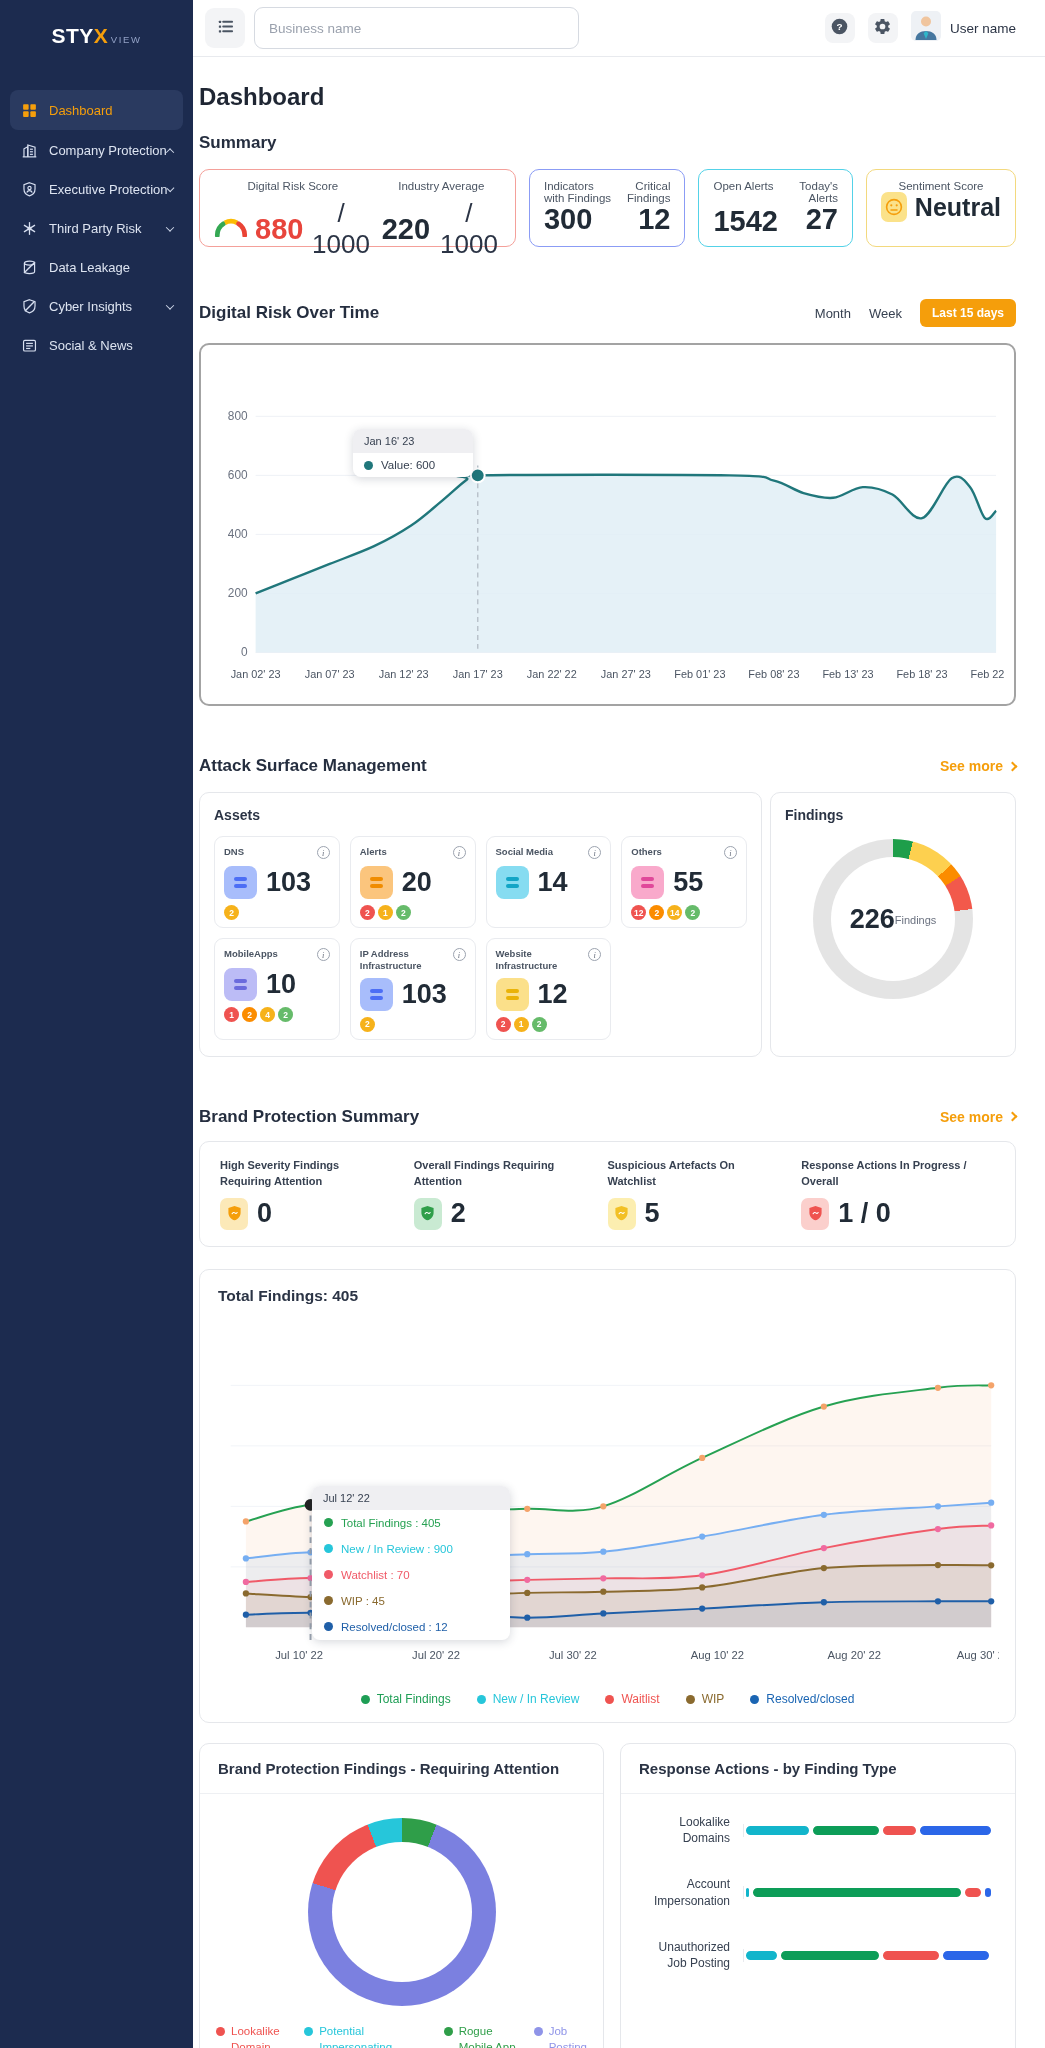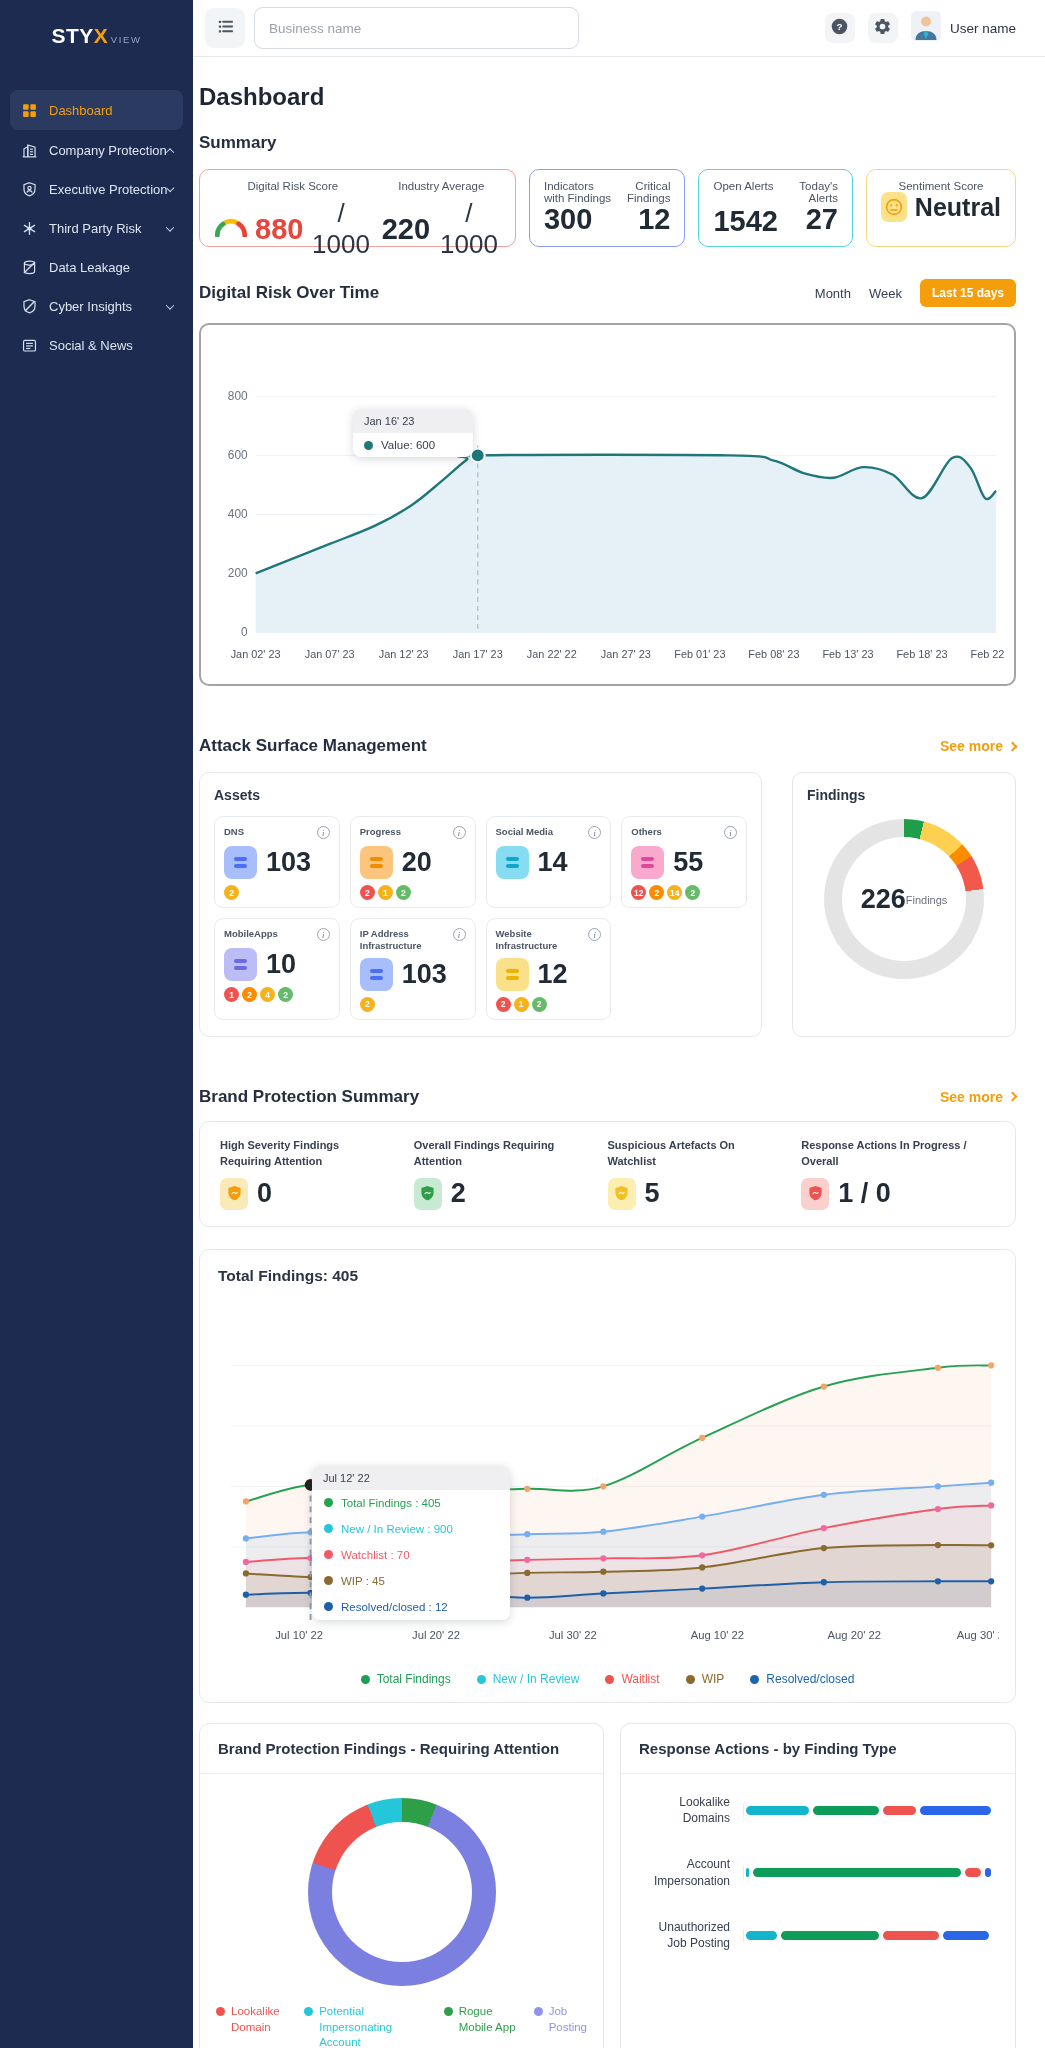--- a/index.html
+++ b/index.html
@@ -58,38 +58,38 @@
   .card-two { width:157px; display:flex; justify-content:space-between; }
   .card-two .col-l { text-align:left; } .card-two .col-r { text-align:right; }
   .card-ind { border-color:#8b9cf5; }
   .card-al { width:155px; border-color:#53d2e8; }
   .card-sent { width:150px; border-color:#f3d97e; text-align:center; }
   .sent-row { display:flex; align-items:center; justify-content:center; gap:8px; }
   .sent-ic { width:30px; height:30px; border-radius:7px; background:#fbe28a; display:grid; place-items:center; }
   .sent-val { font-size:25px; font-weight:bold; color:#212b36; }
 
   
-  .dr-head { margin-top:32px; }
+  .dr-head { margin-top:52px; }
   .range { display:flex; align-items:center; gap:18px; }
   .range-txt { font-size:13px; color:#374151; cursor:pointer; }
   .range-btn { background:#f59e0b; color:#fff; font-size:12px; font-weight:bold; border:none; border-radius:6px; padding:7px 12px; cursor:pointer; }
   .chart-card { margin-top:16px; border:2px solid #a3a3a3; border-radius:10px; padding:18px 10px 10px; position:relative; }
   svg text { font-family:"Liberation Sans","DejaVu Sans",sans-serif; }
 
   .tooltip { position:absolute; background:#fff; border-radius:8px; box-shadow:0 2px 10px rgba(30,40,60,.18); overflow:hidden; z-index:5; }
   .tt-head { background:#efeff2; padding:6px 11px; font-size:11px; color:#374151; }
   .tt-row { display:flex; align-items:center; gap:8px; padding:6px 11px; font-size:11.5px; }
   .tt-dot { width:9px; height:9px; border-radius:50%; flex:0 0 9px; }
   #dr-tooltip { left:152px; top:84px; width:120px; }
   #tf-tooltip { left:112px; top:168px; width:198px; }
   #tf-tooltip .tt-row { padding:7px 12px; }
 
   
   .asm-head { margin-top:50px; }
-  .asm-row { display:flex; gap:30px; margin-top:16px; }
+  .asm-row { display:flex; gap:8px; margin-top:16px; }
   .panel { border:1px solid #e5e7eb; border-radius:10px; background:#fff; }
   .assets-panel { width:563px; padding:14px 14px 16px; }
   .panel-title { font-size:14px; font-weight:bold; color:#2b3445; }
   .assets-grid { display:grid; grid-template-columns:repeat(4,1fr); gap:10px; margin-top:13px; }
   .a-card { border:1px solid #e9ebef; border-radius:9px; padding:9px 9px 7px; min-height:92px; cursor:pointer; }
   .a-head { display:flex; justify-content:space-between; align-items:flex-start; }
   .a-name { font-size:9.5px; font-weight:bold; color:#4b5563; line-height:1.2; max-width:88px; }
   .info-dot { width:13px; height:13px; border:1.2px solid #9ca3af; border-radius:50%; color:#6b7280; font-size:8.5px; display:grid; place-items:center; font-style:italic; font-family:"Liberation Serif",serif; flex:0 0 13px; cursor:pointer; }
   .a-row { display:flex; align-items:center; gap:9px; margin-top:7px; }
   .a-ic { width:33px; height:33px; border-radius:8px; display:flex; flex-direction:column; align-items:center; justify-content:center; gap:3px; }
@@ -413,21 +413,21 @@
                     <i style="background:#4c6ef5"></i>
                   </span>
                   <span class="a-count">103</span>
                 </div>
                 <div class="a-badges">
                   <span class="a-badge" style="background:#f6b21b">2</span>
                 </div>
               </div>
               <div class="a-card">
                 <div class="a-head">
-                  <span class="a-name">Progress</span>
+                  <span class="a-name">Alerts</span>
                   <span class="info-dot">i</span>
                 </div>
                 <div class="a-row">
                   <span class="a-ic" style="background:#fbc57d">
                     <i style="background:#f08c00"></i>
                     <i style="background:#f08c00"></i>
                   </span>
                   <span class="a-count">20</span>
                 </div>
                 <div class="a-badges">

